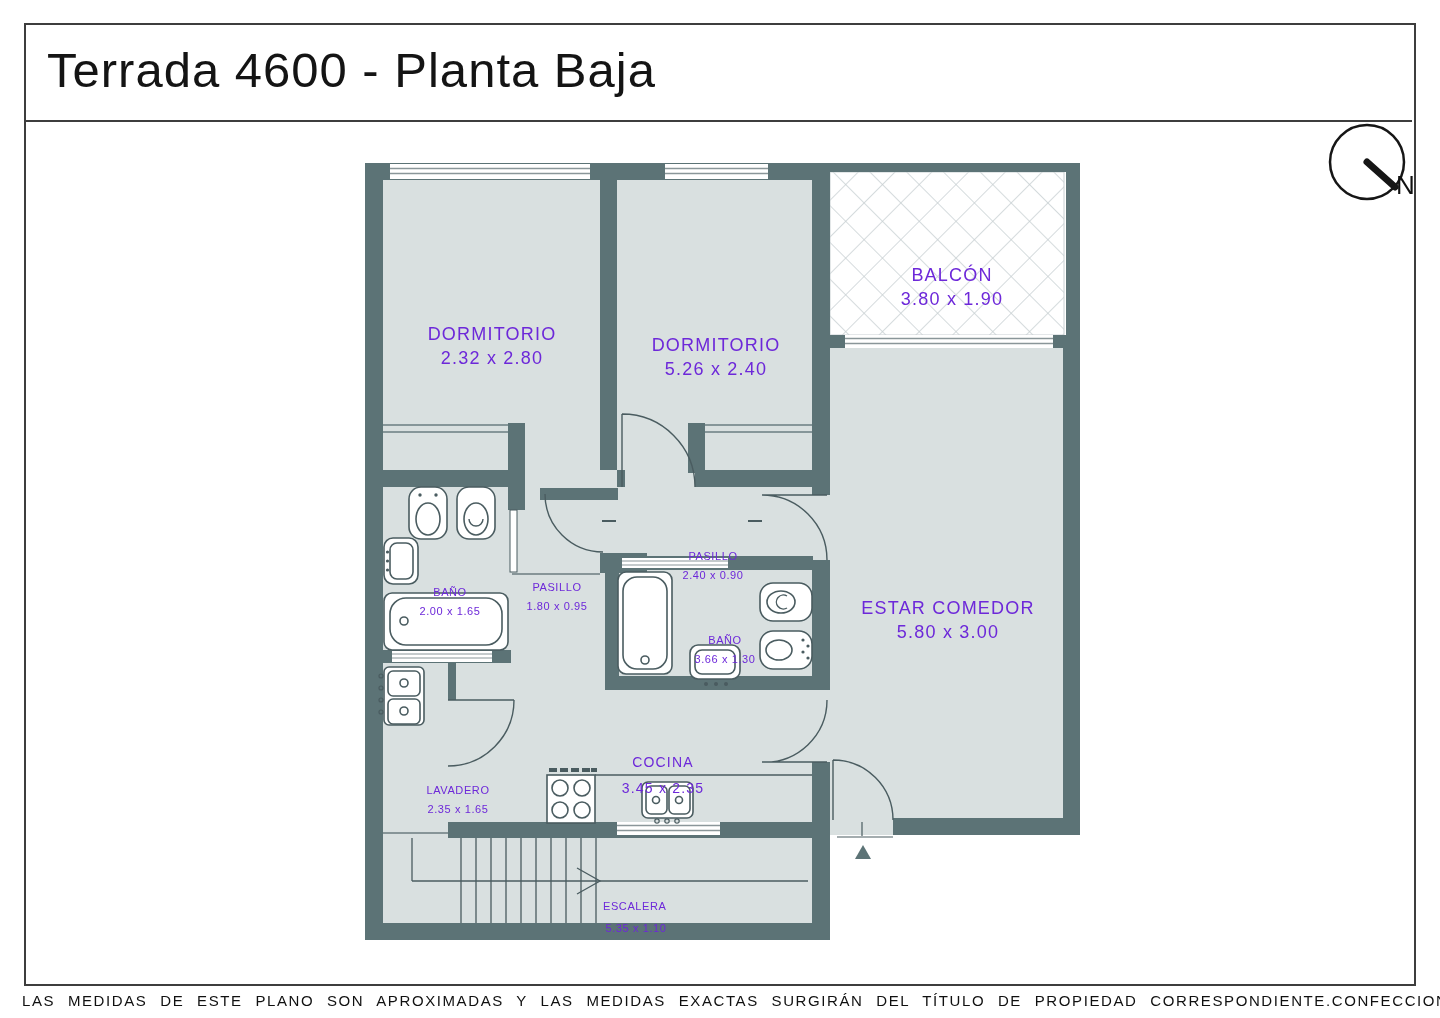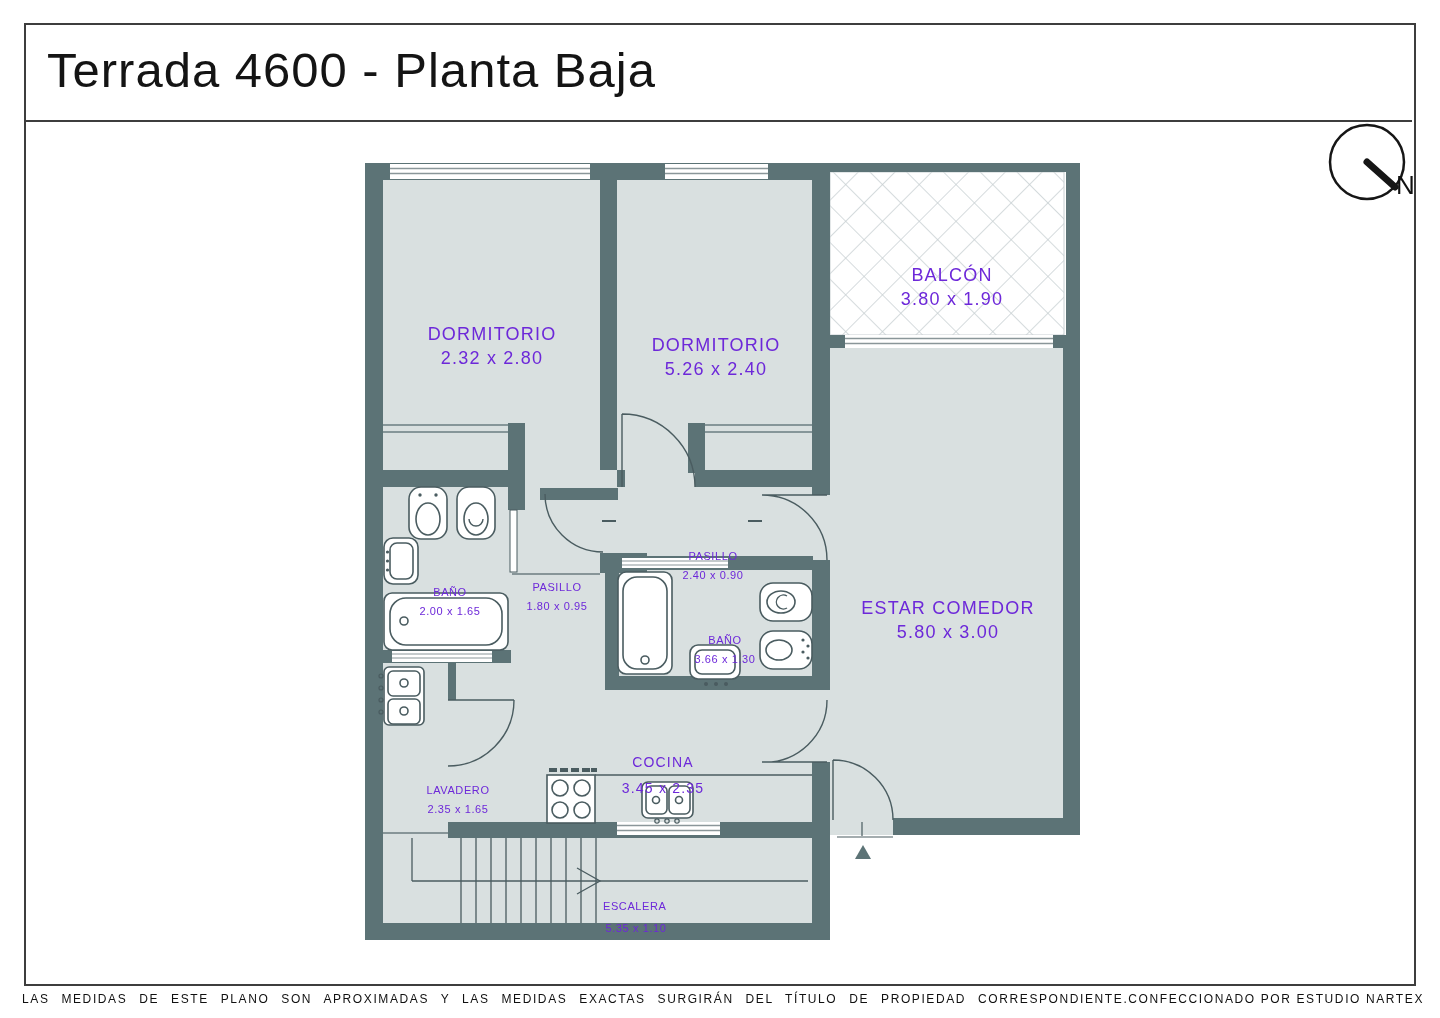--- a/index.html
+++ b/index.html
@@ -11,21 +11,21 @@
   .title-band{position:absolute;left:26px;top:25px;width:1386px;height:95px;border-bottom:2px solid #3d3d3d;}
   .page-title{position:absolute;left:47px;top:42px;font-size:49px;letter-spacing:1px;font-weight:400;color:#141414;white-space:nowrap;}
   .plan-svg{position:absolute;left:0;top:0;}
   .rlabel{position:absolute;transform:translateX(-50%);text-align:center;color:#6d28d9;white-space:nowrap;margin-top:35px;}
   .rlabel.lg{font-size:18px;line-height:24px;letter-spacing:1.2px;}
   .rlabel.lg.big{line-height:26px;font-size:14px;}
   .rlabel.sm{font-size:11px;line-height:19px;letter-spacing:0.6px;}
   .rlabel.stair{transform:none;text-align:right;line-height:22px;}
   .north-label{position:absolute;left:1396px;top:170px;font-size:26px;color:#111;}
   .footer{position:absolute;top:992px;left:22px;right:18px;display:flex;justify-content:space-between;
-    font-size:12px;letter-spacing:1.6px;color:#101010;white-space:nowrap;}
+    font-size:15px;letter-spacing:1.6px;color:#101010;white-space:nowrap;}
   .footer .disclaimer{word-spacing:7px;}
 </style>
 </head>
 <body>
 
 <div class="outer-border"></div>
 <div class="title-band"></div>
 <div class="page-title">Terrada 4600 - Planta Baja</div>
 
 <svg class="plan-svg" width="1440" height="1018" viewBox="0 0 1440 1018">

